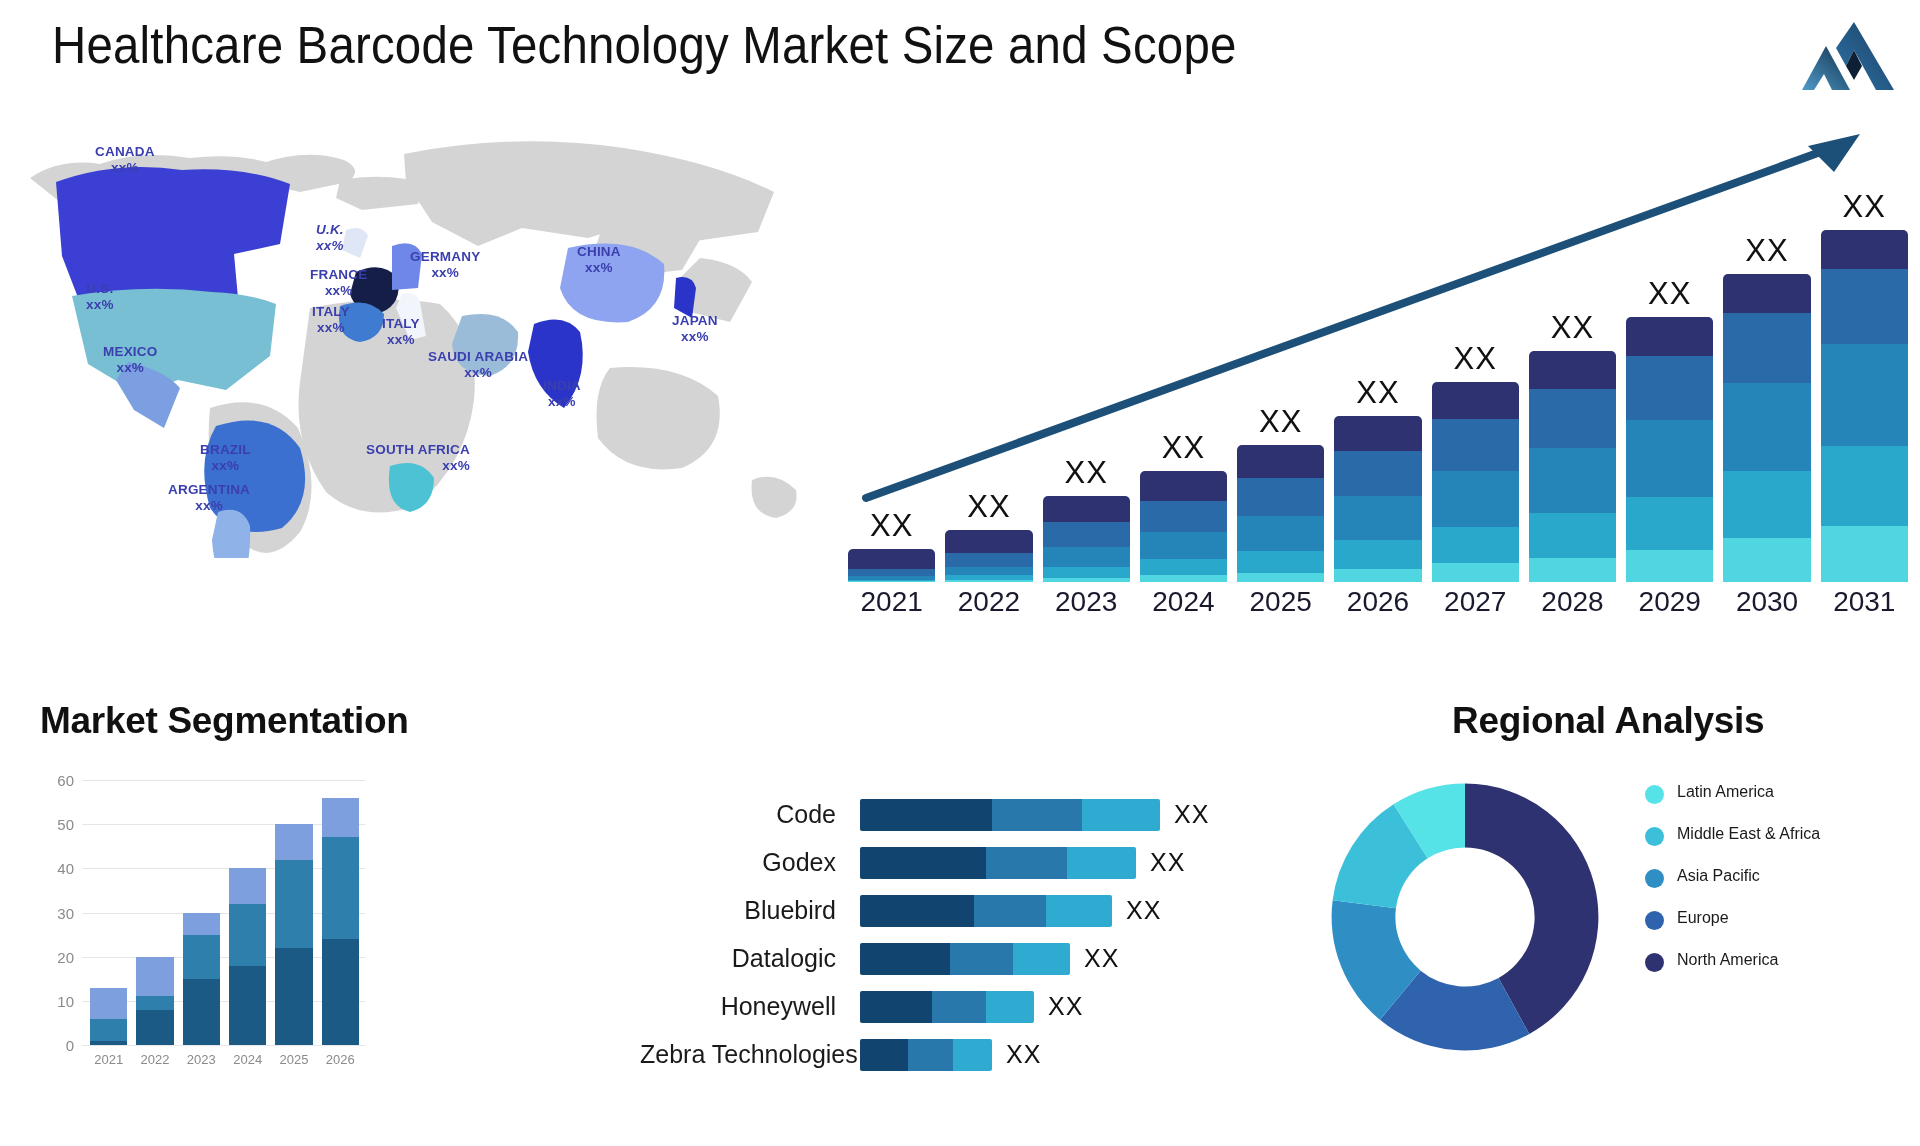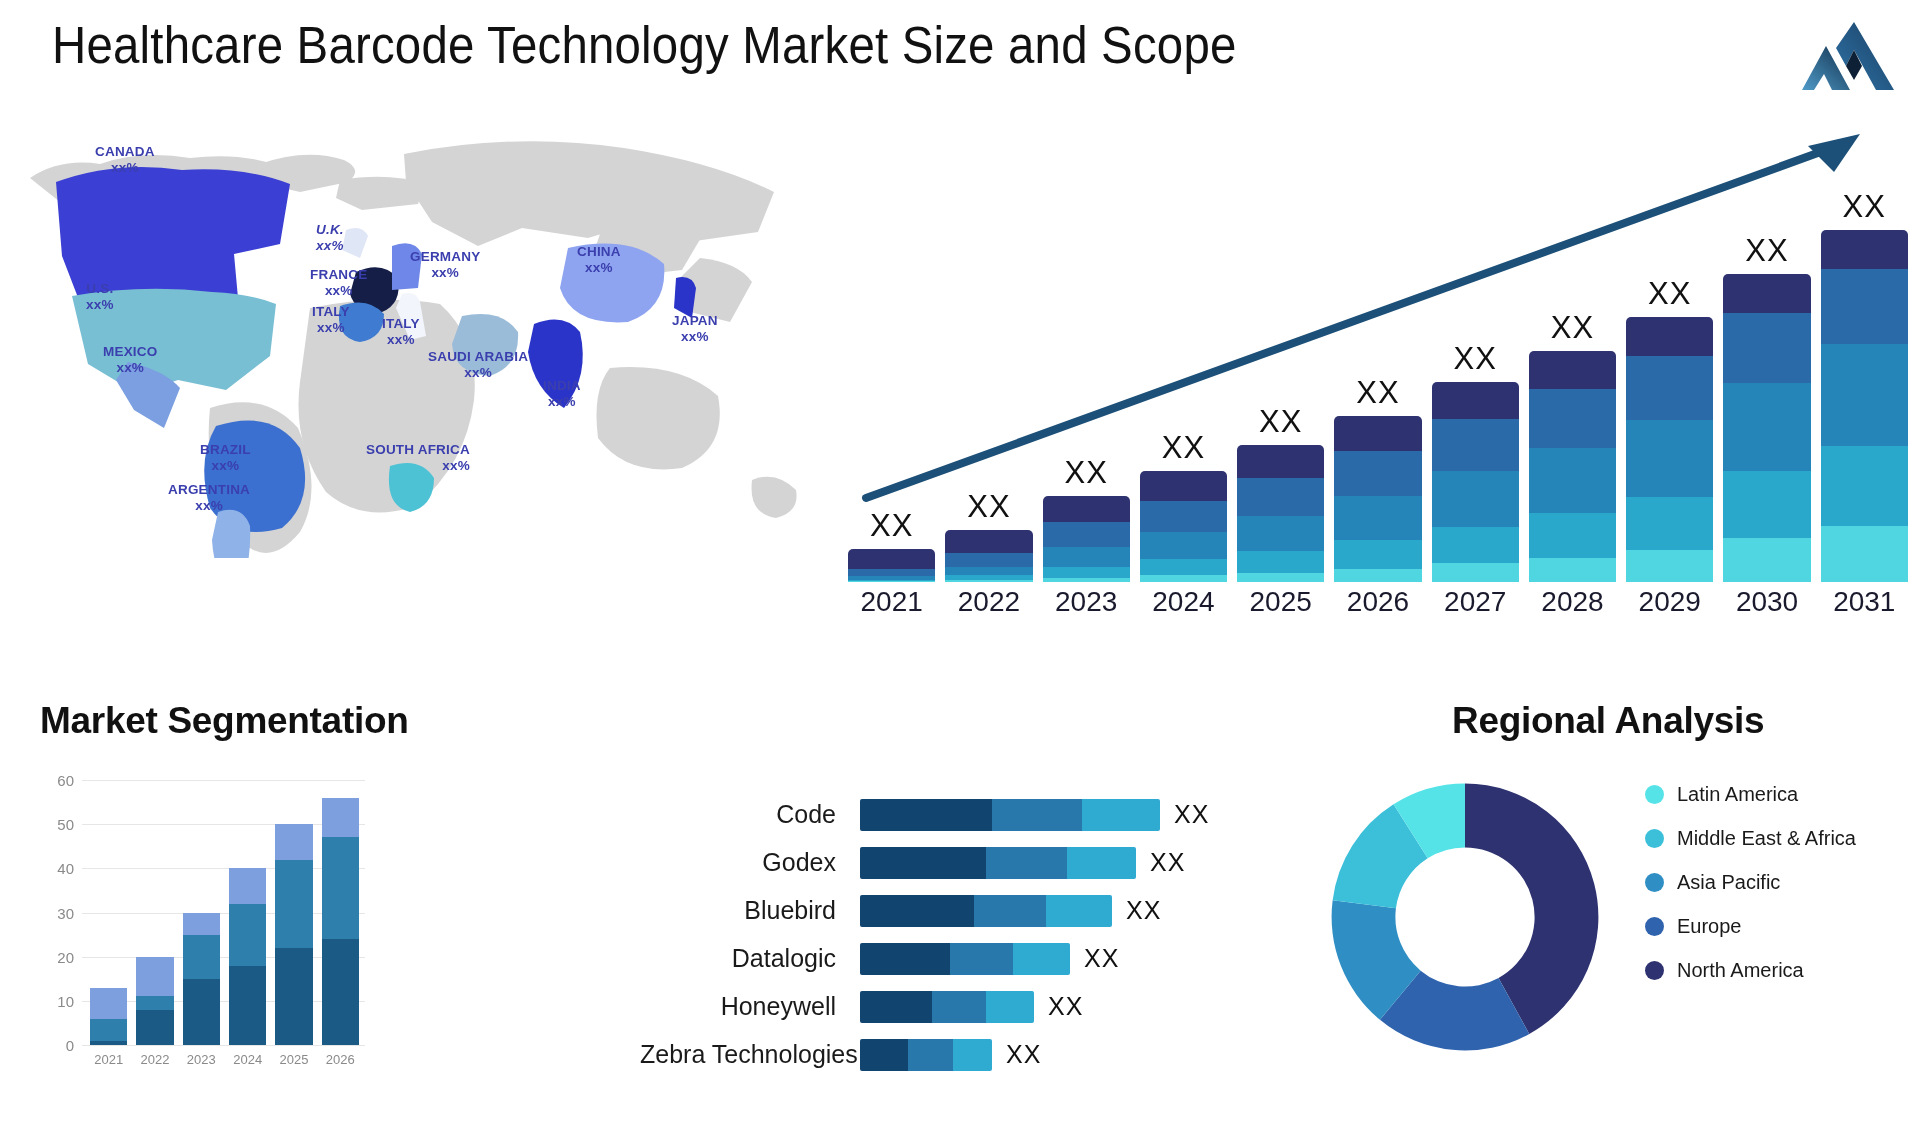--- a/index.html
+++ b/index.html
@@ -82,21 +82,21 @@
   .p-seg { height:100%; }
   .p-xx { font-size:25px; color:#111; margin-left:14px;
     font-family:"Liberation Sans",sans-serif; letter-spacing:1px; }
 
   
   .region { position:absolute; left:1300px; top:760px; width:600px; height:330px; }
   .donut { position:absolute; left:20px; top:12px; width:290px; height:290px; }
   .r-legend { position:absolute; left:345px; top:22px; }
   .r-row { display:flex; align-items:flex-start; gap:13px; margin-bottom:20px; }
   .r-dot { width:19px; height:19px; border-radius:50%; flex:none; margin-top:3px; }
-  .r-txt { font-size:20px; color:#1a1a1a; line-height:1.2; max-width:180px;
+  .r-txt { font-size:16px; color:#1a1a1a; line-height:1.2; max-width:180px;
     font-family:"Liberation Sans",sans-serif; }
 
   
   .source { position:absolute; right:28px; bottom:18px; font-size:24px; color:#6d6f78;
     font-family:"Liberation Serif", serif; font-style:normal; }
 </style>
 </head>
 <body>
 
 <div class="page">

